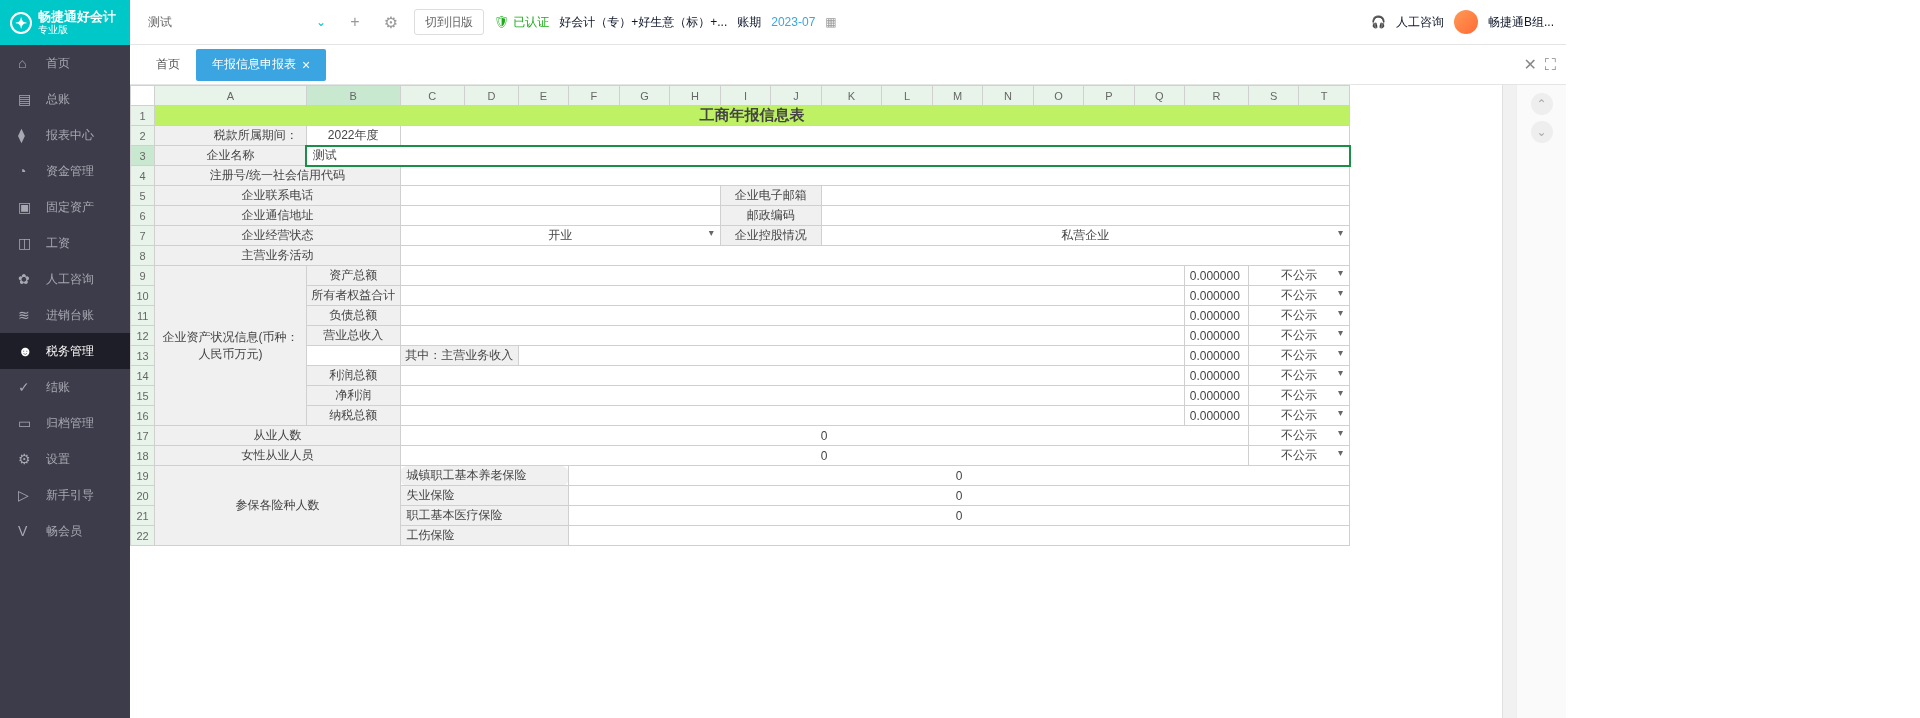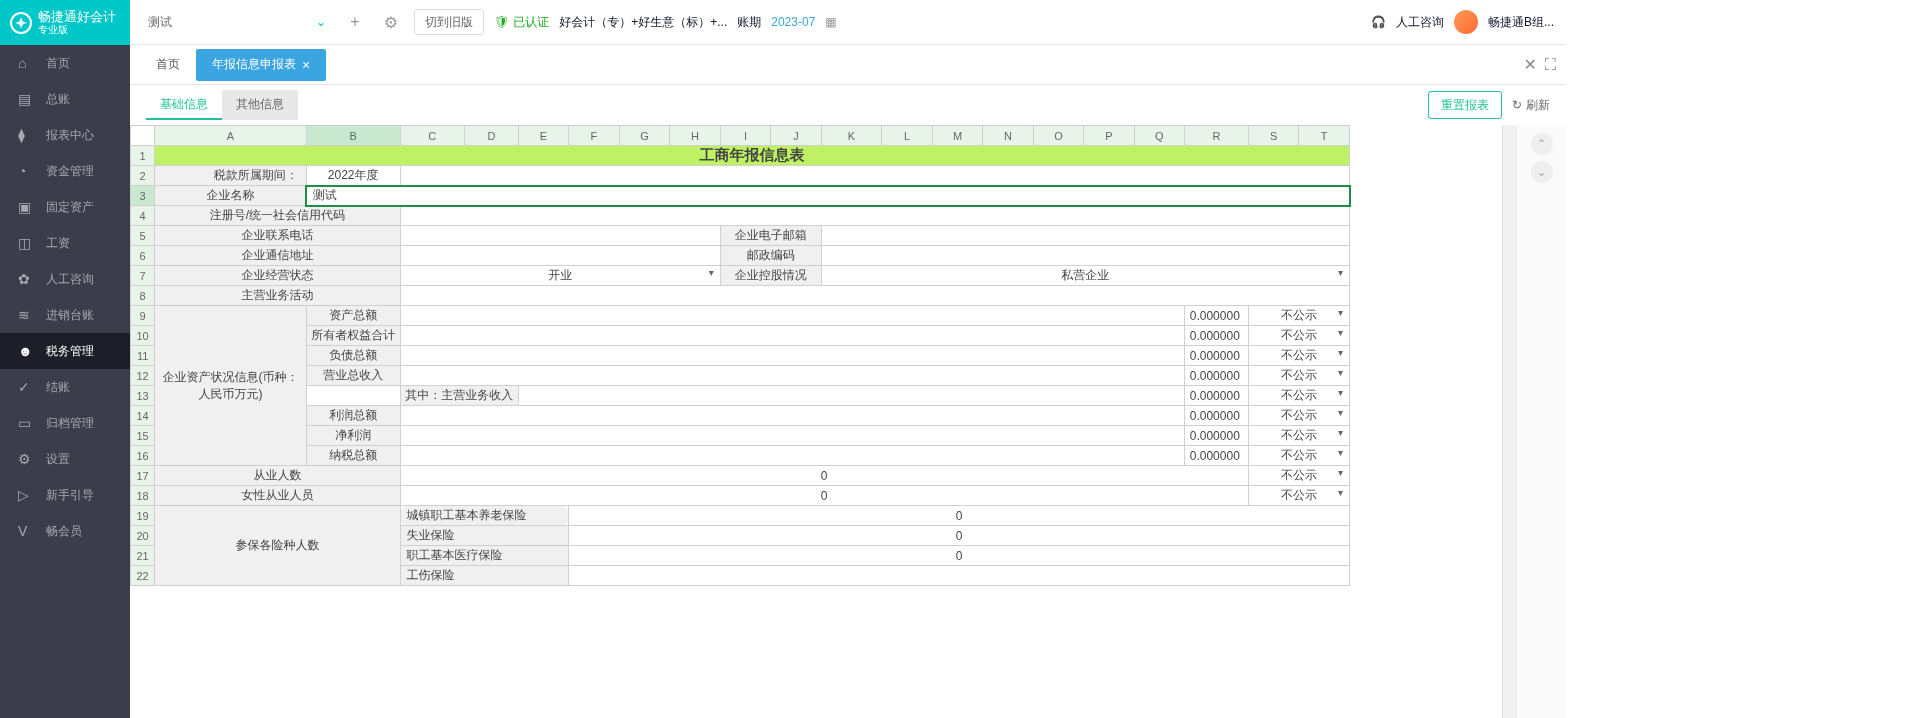--- a/index.html
+++ b/index.html
@@ -2,21 +2,21 @@
 <html><head>
 <meta charset="utf-8">
 <style>
 *{margin:0;padding:0;box-sizing:border-box;font-family:"Microsoft YaHei",Arial,sans-serif;font-size:12px}
 body{background:#fff;overflow:hidden}
 .app{display:flex;height:718px;width:1566px}
 .sidebar{width:130px;background:#3c3c4a;color:#a8a8b3;flex-shrink:0}
 .logo{height:45px;background:#00c8c8;display:flex;align-items:center;padding:0 10px;color:#fff}
 .logo-icon{width:22px;height:22px;border:2px solid #fff;border-radius:50%;display:flex;align-items:center;justify-content:center;margin-right:6px;font-size:14px;font-weight:bold}
 .logo-text{display:flex;flex-direction:column;line-height:1.1}
-.logo-text span:first-child{font-size:13px;font-weight:normal}
+.logo-text span:first-child{font-size:13px;font-weight:bold}
 .logo-text span:last-child{font-size:10px}
 .nav-item{height:36px;display:flex;align-items:center;padding:0 18px;cursor:pointer}
 .nav-item.active{background:#1e1e28;color:#fff}
 .nav-item .icon{width:18px;margin-right:10px;font-size:14px}
 .main{flex:1;display:flex;flex-direction:column;min-width:0}
 .topbar{height:45px;border-bottom:1px solid #e5e5e5;display:flex;align-items:center;padding:0 12px;gap:10px}
 .company-select{width:190px;height:28px;border:none;color:#666;display:flex;align-items:center;justify-content:space-between;padding:0 6px}
 .topbar .ib{width:26px;height:26px;display:flex;align-items:center;justify-content:center;color:#999;cursor:pointer;font-size:16px}
 .old-btn{height:26px;padding:0 10px;border:1px solid #ddd;border-radius:3px;background:#fff;color:#666;cursor:pointer}
 .cert{color:#1aad19;display:flex;align-items:center;gap:4px}
@@ -159,30 +159,20 @@
 <div class="tab active">
           <span>年报信息申报表</span>
           <span class="tab-close">×</span>
         </div>
 <div class="tabs-right">
           <span>✕</span>
           <span>⛶</span>
         </div>
 </div>
 
-<div class="subtabs">
-<div class="subtab active">基础信息</div>
-<div class="subtab inactive">其他信息</div>
-<div class="subtabs-spacer"></div>
-<button class="reset-btn">重置报表</button>
-<div class="refresh">
-          <span>↻</span>
-          <span>刷新</span>
-        </div>
-</div>
 
 <div class="sheet-area">
 <div class="sheet-wrap">
 <table class="sheet">
 <tbody>
               <tr id="colhdr-row">
                 <th class="corner"></th>
                 <th class="colhdr" style="width: 150px;">A</th>
                 <th class="colhdr selc" style="width: 90px;">B</th>
                 <th class="colhdr" style="width: 60px;">C</th>

